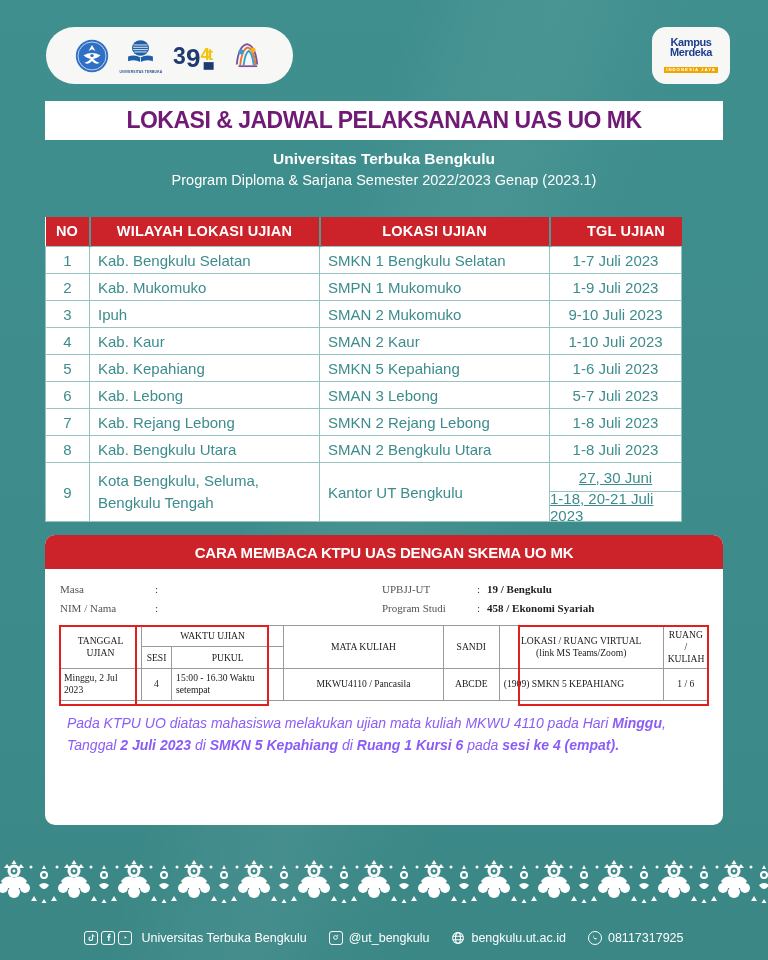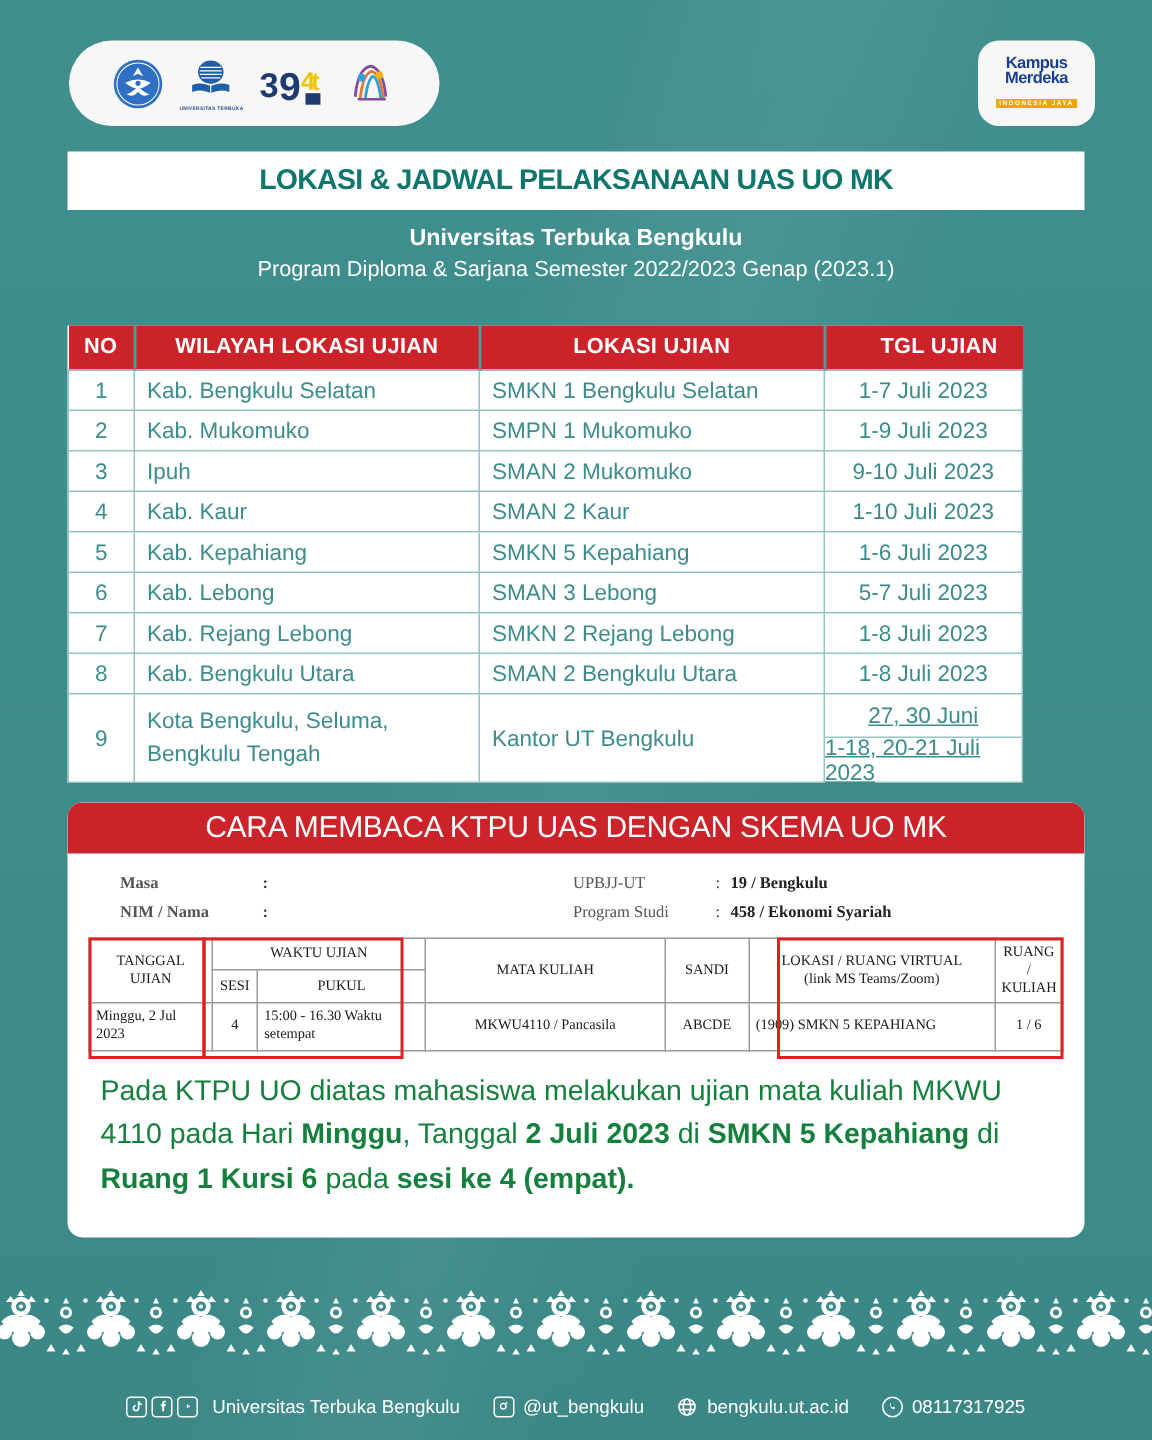--- a/index.html
+++ b/index.html
@@ -72,22 +72,22 @@
 
   
   .title-band {
     position: absolute;
     left: 45px; top: 101px;
     width: 678px; height: 39px;
     background: #ffffff;
     display: flex; align-items: center; justify-content: center;
   }
   .title-band .t {
-    color: #0f766e;
-    font-size: 19px;
+    color: #701a75;
+    font-size: 23px;
     font-weight: 800;
     letter-spacing: -0.5px;
     white-space: nowrap;
   }
   .subtitle-1 {
     position: absolute; top: 150px; left: 0; right: 0;
     text-align: center; color: #ffffff;
     font-size: 15.5px; font-weight: bold;
   }
   .subtitle-2 {
@@ -143,31 +143,31 @@
     background: #ffffff;
     border-radius: 10px;
     overflow: hidden;
   }
   .ktpu-head {
     height: 34px;
     background: #cc2229;
     display: flex; align-items: center; justify-content: center;
   }
   .ktpu-head .t {
-    color: #ffffff; font-size: 20px; font-weight: 400; letter-spacing: -0.2px;
+    color: #ffffff; font-size: 15px; font-weight: 700; letter-spacing: -0.2px;
   }
 
   .ktpu-meta {
     position: relative;
     height: 56px;
     font-family: "Liberation Serif", serif;
     color: #3b3b3b;
     font-size: 11px;
   }
-  .meta-left  { position: absolute; left: 35px;  top: 14px; font-weight: bold; }
+  .meta-left  { position: absolute; left: 15px;  top: 14px; }
   .meta-right { position: absolute; left: 337px; top: 14px; }
   .meta-row { display: flex; margin-bottom: 7px; }
   .meta-lab { width: 95px; color: #555; }
   .meta-sep { width: 10px; }
   .meta-val { font-weight: bold; color: #222; }
 
   
   .ktpu-table-wrap {
     position: relative;
     margin: 0 14px;
@@ -193,23 +193,24 @@
 
   
   .hl {
     position: absolute;
     border: 2.5px solid #e02020;
     pointer-events: none;
   }
 
   .ktpu-note {
     padding: 12px 22px 0 22px;
-    color: #15803d;
-    font-size: 19px;
+    color: #8b5cf6;
+    font-size: 14px;
     line-height: 1.55;
+    font-style: italic;
   }
   .ktpu-note b { font-weight: bold; }
 
   
   .batik {
     position: absolute;
     left: 0; right: 0;
     top: 855px;
     height: 60px;
     overflow: hidden;

